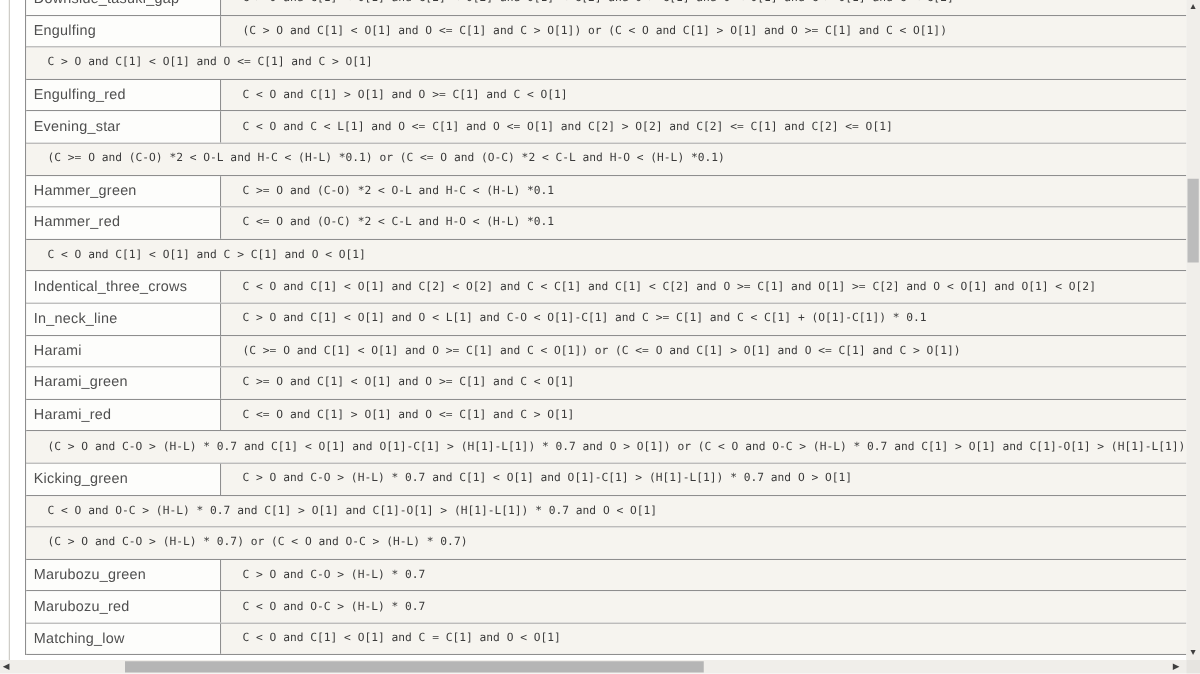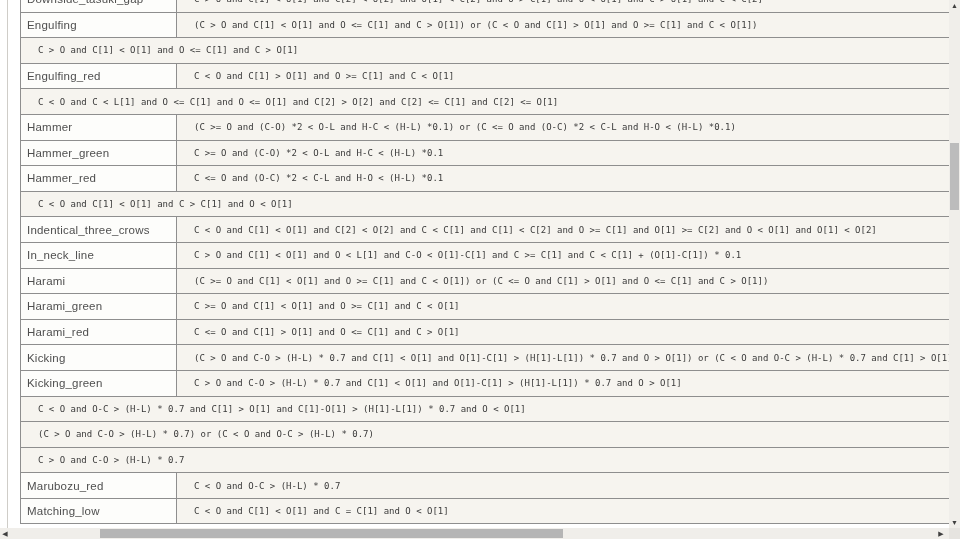--- a/index.html
+++ b/index.html
@@ -147,24 +147,24 @@
           <div class="formula-cell">(C &gt; O and C[1] &lt; O[1] and O &lt;= C[1] and C &gt; O[1]) or (C &lt; O and C[1] &gt; O[1] and O &gt;= C[1] and C &lt; O[1])</div>
         </div>
         <div class="row">
           <div class="formula-cell">C &gt; O and C[1] &lt; O[1] and O &lt;= C[1] and C &gt; O[1]</div>
         </div>
         <div class="row">
           <div class="name-cell">Engulfing_red</div>
           <div class="formula-cell">C &lt; O and C[1] &gt; O[1] and O &gt;= C[1] and C &lt; O[1]</div>
         </div>
         <div class="row">
+          <div class="name-cell">Evening_star</div>
           <div class="formula-cell">C &lt; O and C &lt; L[1] and O &lt;= C[1] and O &lt;= O[1] and C[2] &gt; O[2] and C[2] &lt;= C[1] and C[2] &lt;= O[1]</div>
         </div>
         <div class="row">
-          <div class="name-cell">Hammer</div>
           <div class="formula-cell">(C &gt;= O and (C-O) *2 &lt; O-L and H-C &lt; (H-L) *0.1) or (C &lt;= O and (O-C) *2 &lt; C-L and H-O &lt; (H-L) *0.1)</div>
         </div>
         <div class="row">
           <div class="name-cell">Hammer_green</div>
           <div class="formula-cell">C &gt;= O and (C-O) *2 &lt; O-L and H-C &lt; (H-L) *0.1</div>
         </div>
         <div class="row">
           <div class="name-cell">Hammer_red</div>
           <div class="formula-cell">C &lt;= O and (O-C) *2 &lt; C-L and H-O &lt; (H-L) *0.1</div>
         </div>
@@ -185,34 +185,34 @@
         </div>
         <div class="row">
           <div class="name-cell">Harami_green</div>
           <div class="formula-cell">C &gt;= O and C[1] &lt; O[1] and O &gt;= C[1] and C &lt; O[1]</div>
         </div>
         <div class="row">
           <div class="name-cell">Harami_red</div>
           <div class="formula-cell">C &lt;= O and C[1] &gt; O[1] and O &lt;= C[1] and C &gt; O[1]</div>
         </div>
         <div class="row">
-          <div class="name-cell">Kicking</div>
           <div class="formula-cell">(C &gt; O and C-O &gt; (H-L) * 0.7 and C[1] &lt; O[1] and O[1]-C[1] &gt; (H[1]-L[1]) * 0.7 and O &gt; O[1]) or (C &lt; O and O-C &gt; (H-L) * 0.7 and C[1] &gt; O[1] and C[1]-O[1] &gt; (H[1]-L[1]) * 0.7 and O &lt; O[1])</div>
         </div>
         <div class="row">
           <div class="name-cell">Kicking_green</div>
           <div class="formula-cell">C &gt; O and C-O &gt; (H-L) * 0.7 and C[1] &lt; O[1] and O[1]-C[1] &gt; (H[1]-L[1]) * 0.7 and O &gt; O[1]</div>
         </div>
         <div class="row">
           <div class="formula-cell">C &lt; O and O-C &gt; (H-L) * 0.7 and C[1] &gt; O[1] and C[1]-O[1] &gt; (H[1]-L[1]) * 0.7 and O &lt; O[1]</div>
         </div>
         <div class="row">
           <div class="formula-cell">(C &gt; O and C-O &gt; (H-L) * 0.7) or (C &lt; O and O-C &gt; (H-L) * 0.7)</div>
         </div>
         <div class="row">
+          <div class="name-cell">Marubozu_green</div>
           <div class="formula-cell">C &gt; O and C-O &gt; (H-L) * 0.7</div>
         </div>
         <div class="row">
           <div class="name-cell">Marubozu_red</div>
           <div class="formula-cell">C &lt; O and O-C &gt; (H-L) * 0.7</div>
         </div>
         <div class="row">
           <div class="name-cell">Matching_low</div>
           <div class="formula-cell">C &lt; O and C[1] &lt; O[1] and C = C[1] and O &lt; O[1]</div>
         </div>

